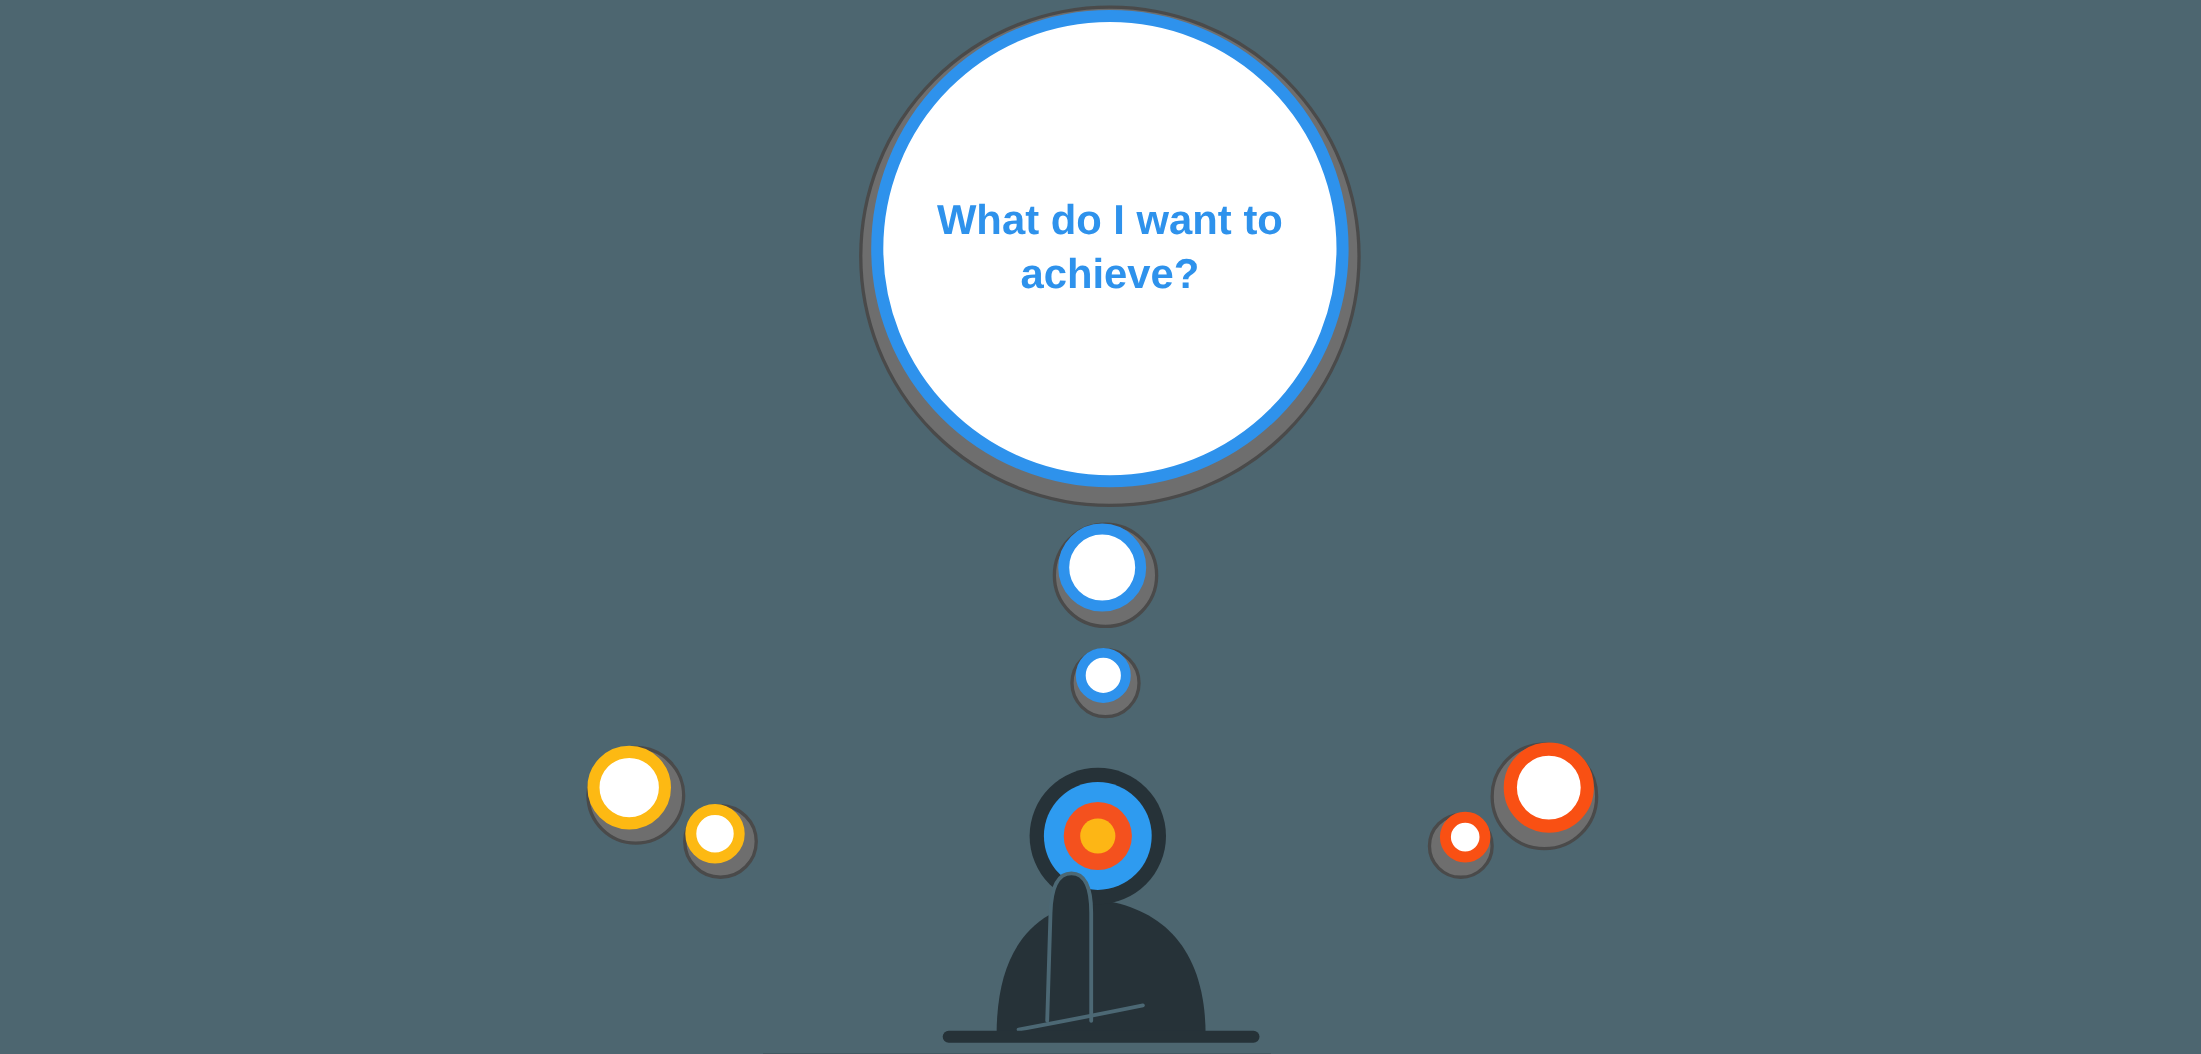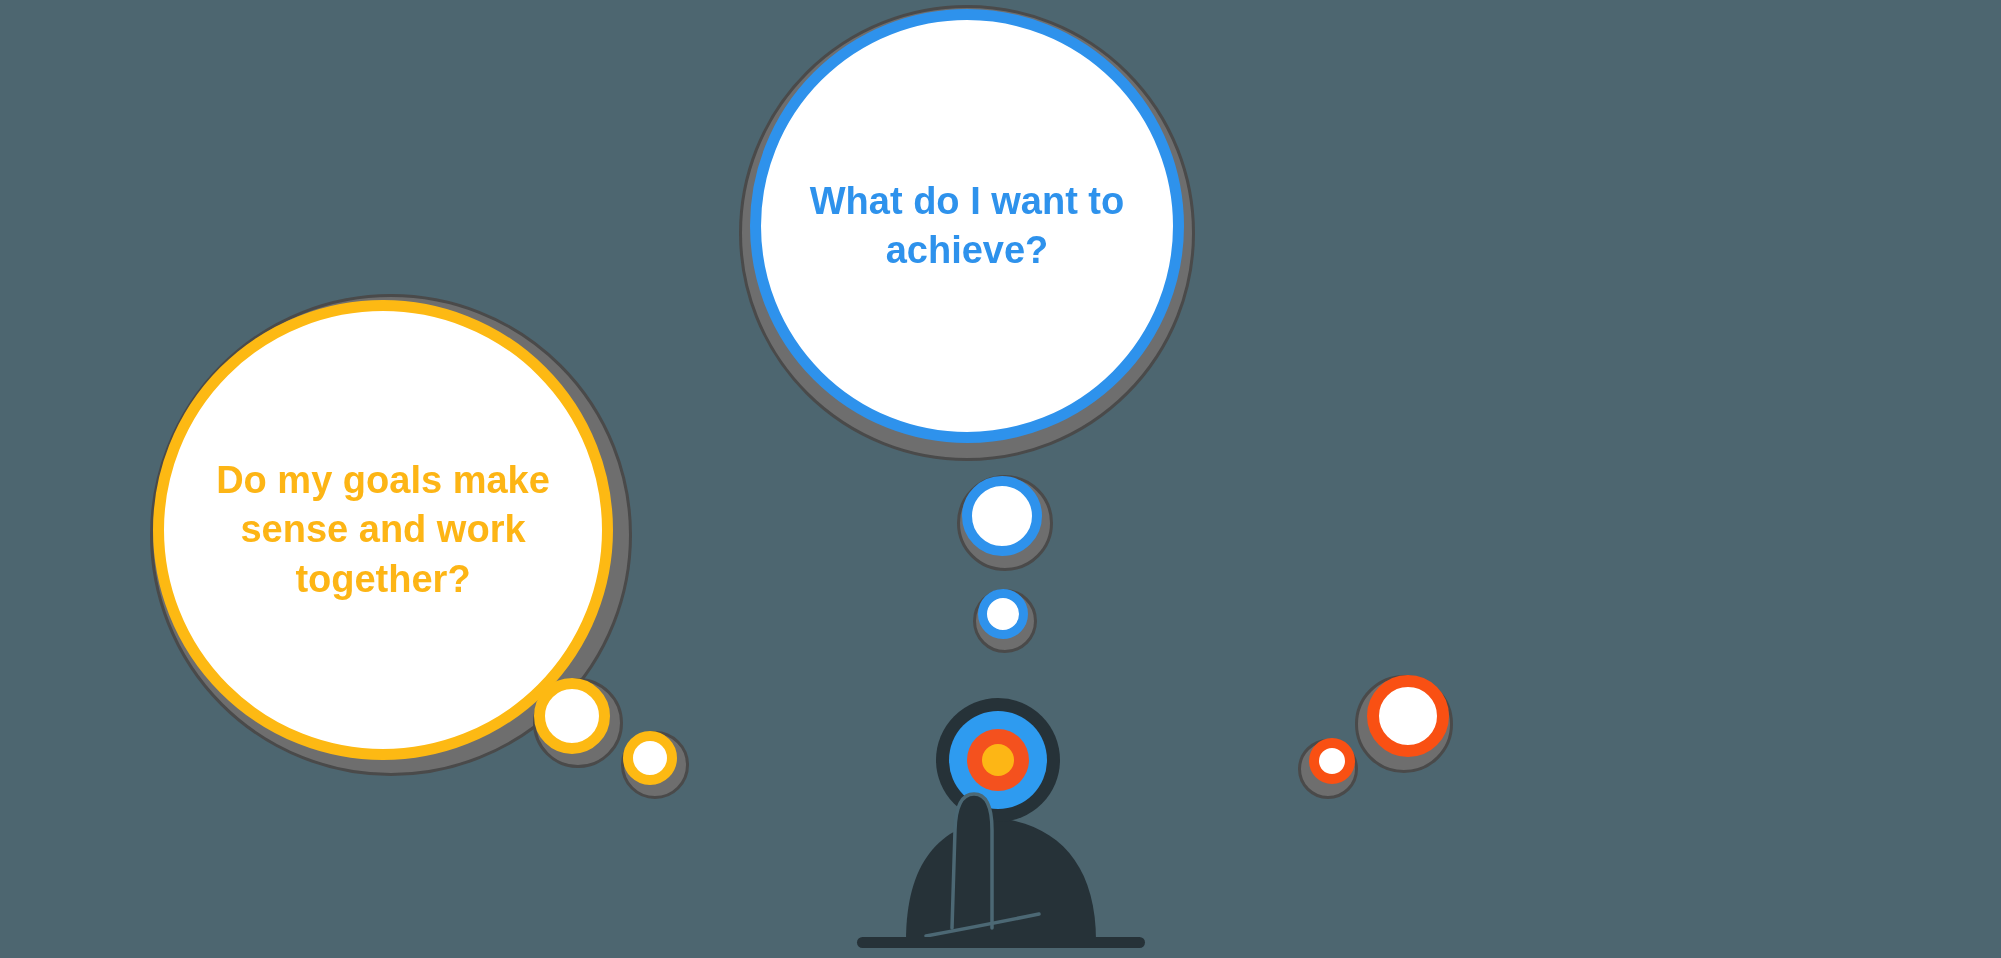--- a/index.html
+++ b/index.html
@@ -26,21 +26,21 @@
     margin:0;text-align:center;
     font-weight:700;font-size:38px;line-height:1.3;
     color:var(--ink,#333);
   }
 
   
   .main.goals{left:153px;top:300px;width:460px;height:460px;}
   .main.goals .shadow{inset:-11px;transform:translate(8px,5px);}
   .main.goals .bubble-text{max-width:345px;}
 
-  .main.achieve{left:750px;top:9px;width:434px;height:434px;text-decoration:underline;}
+  .main.achieve{left:792px;top:9px;width:434px;height:434px;text-decoration:underline;}
   .main.achieve .shadow{inset:-11px;transform:translate(0px,7px);}
   .main.achieve .bubble-text{max-width:330px;}
 
   .main.measure{left:1392px;top:294px;width:444px;height:444px;}
   .main.measure .shadow{inset:-13px;transform:translate(-2px,6px);}
   .main.measure .bubble-text{max-width:390px;}
 
   
   .trail .face{border-width:10px;}
   .trail .shadow{inset:-7px;}
@@ -65,26 +65,20 @@
 
   
   .person{position:absolute;left:840px;top:690px;width:320px;height:268px;}
 </style>
 </head>
 <body>
 
 <div class="stage" style="background: rgb(77, 102, 112); --shadow-fill: #6E6E6E; --shadow-edge: #4A4A4A;">
 
   <div class="bubble-group" style="--ring: #FDB913; --ink: #FDB515;">
-    <div class="bubble main goals">
-      <div class="shadow"></div>
-      <div class="face">
-        <p class="bubble-text">Do my goals make sense and work together?</p>
-      </div>
-    </div>
     <div class="bubble trail t1 goals">
       <div class="shadow"></div>
       <div class="face"></div>
     </div>
     <div class="bubble trail t2 goals">
       <div class="shadow"></div>
       <div class="face"></div>
     </div>
   </div>
 

